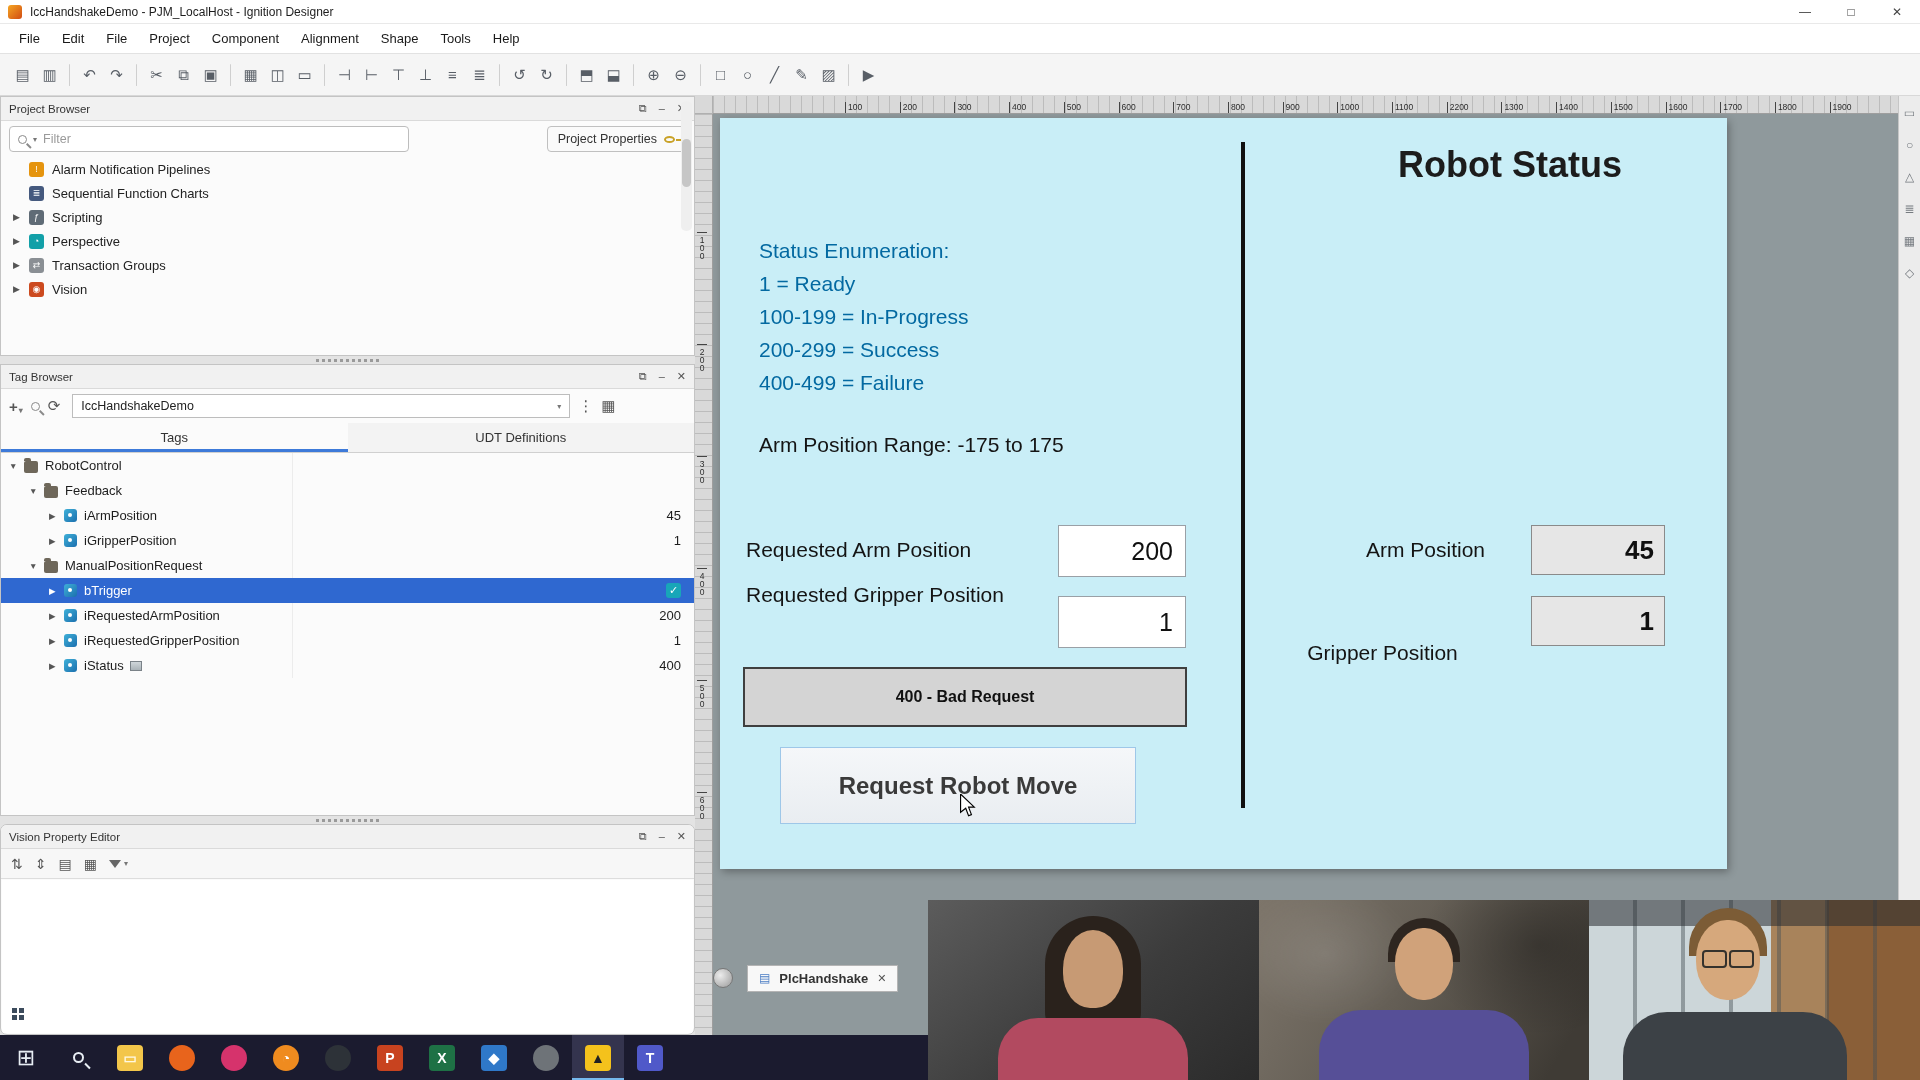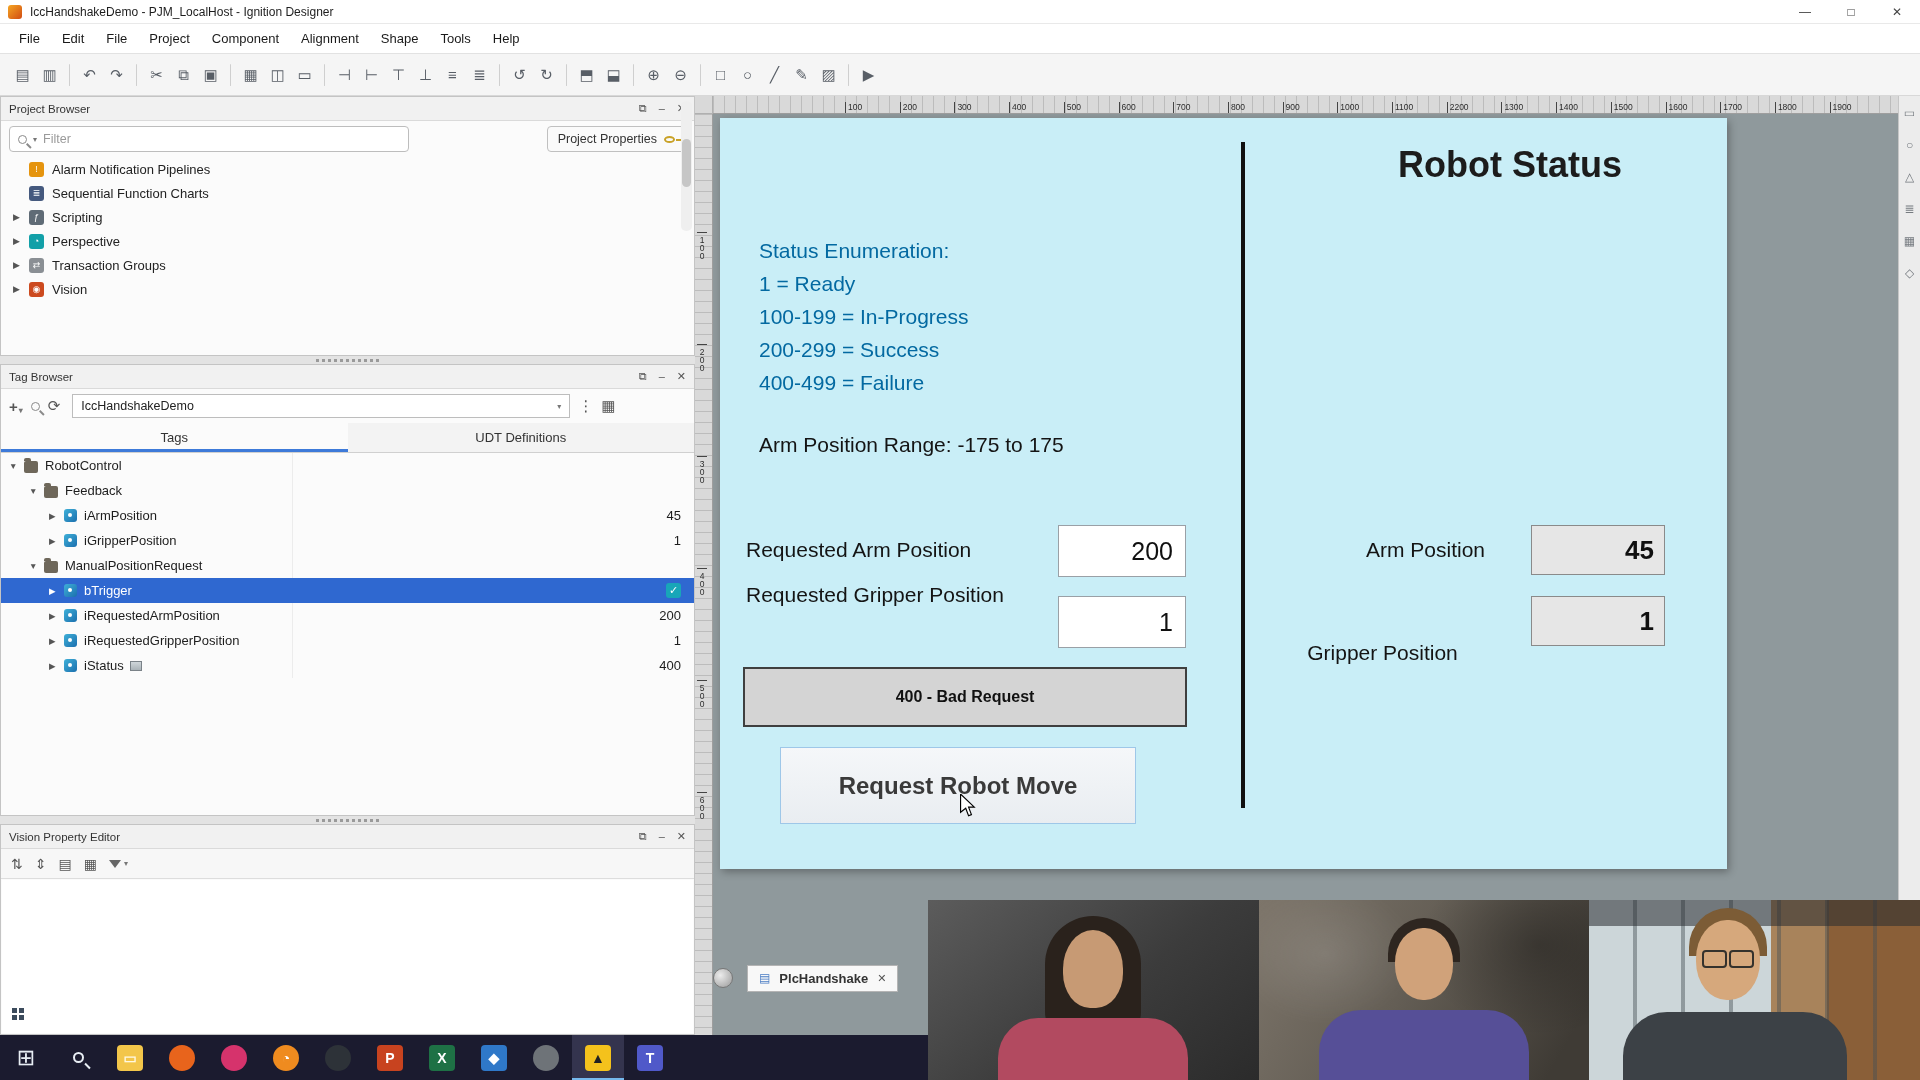--- a/index.html
+++ b/index.html
@@ -24,21 +24,21 @@
   .tool[data-kind="sep"] { width:1px; height:22px; background:#cfcfcf; margin:0 5px; font-size:0; }
 
   
   .main { position:absolute; top:96px; left:0; right:0; bottom:45px; }
 
   
   .left-dock { position:absolute; left:0; top:0; width:695px; bottom:0; background:#e3e3e3; }
   .panel { position:absolute; left:0; right:0; background:#fbfbfb; border:1px solid #c4c4c4; overflow:hidden; }
   #panel-project { top:0; height:260px; }
   #panel-tag { top:268px; height:452px; }
-  #panel-prop { top:728px; bottom:0; }
+  #panel-prop { top:728px; bottom:0;border-radius:7px; }
   .dock-divider { position:absolute; left:0; right:0; height:8px; display:flex; align-items:center; justify-content:center; }
   #divider-1 { top:260px; } #divider-2 { top:720px; }
   .dock-divider::before { content:""; width:64px; height:3px; background:repeating-linear-gradient(90deg,#9a9a9a 0 3px, transparent 3px 6px); }
 
   .panel-header { height:24px; background:#f1f1f1; border-bottom:1px solid #dadada; display:flex; align-items:center; padding:0 8px; font-size:11.5px; color:#333; }
   .hdr-icons { margin-left:auto; display:flex; gap:12px; color:#555; font-size:11px; }
   .hdr-icons span { cursor:default; }
 
   
   .pb-toolbar { height:36px; display:flex; align-items:center; padding:0 8px; gap:8px; }

